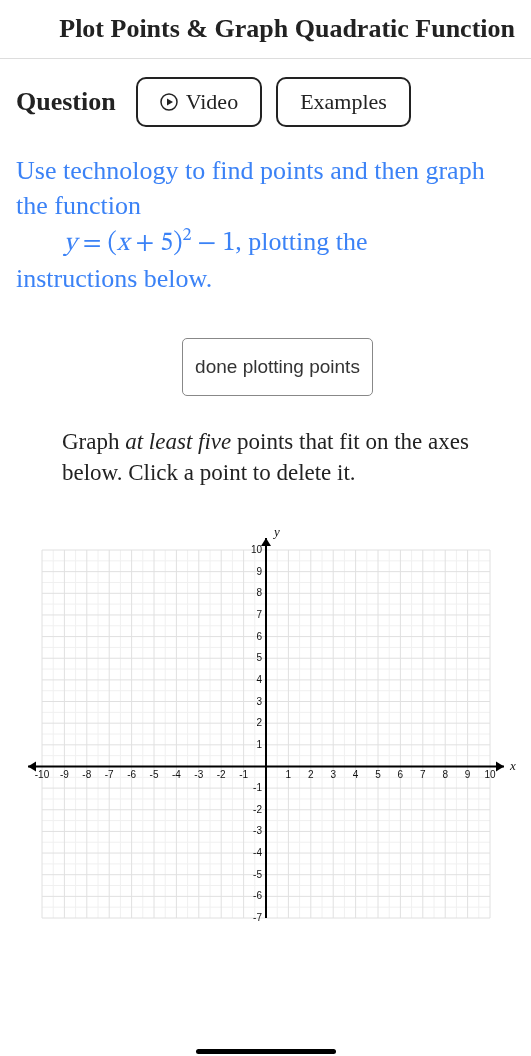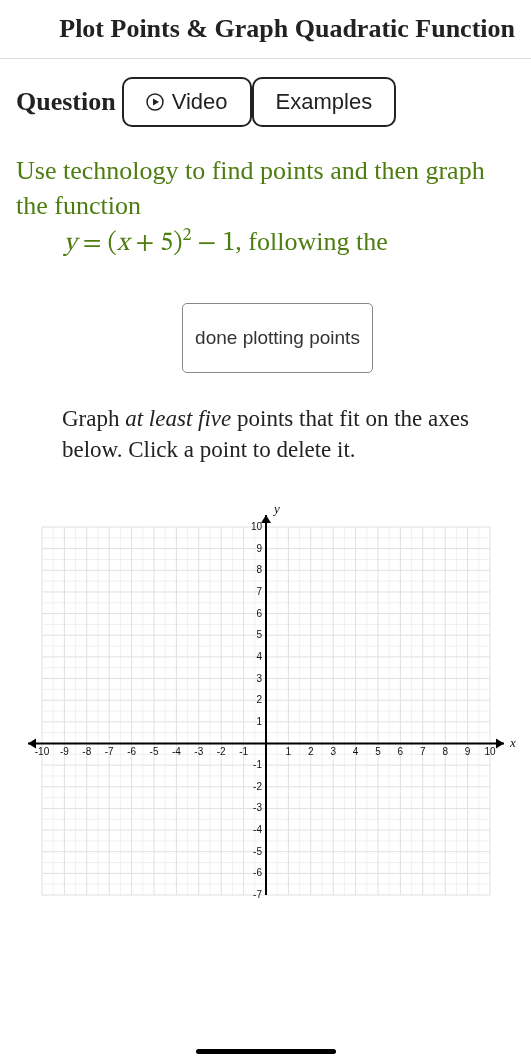--- a/index.html
+++ b/index.html
@@ -23,69 +23,69 @@
   }
   .divider {
     border: none;
     border-top: 1px solid #ddd;
     margin: 0;
   }
   .question-row {
     display: flex;
     align-items: center;
     padding: 18px 16px 18px 16px;
-    gap: 0;
+    gap: 14px;
   }
   .question-label {
     font-family: Georgia, "Times New Roman", serif;
     font-size: 26px;
     font-weight: bold;
     color: #222;
     margin-right: 6px;
   }
   .pill-button {
     display: inline-flex;
     align-items: center;
     justify-content: center;
     gap: 8px;
     border: 2px solid #222;
     border-radius: 10px;
     background: #fff;
     padding: 10px 22px;
     font-size: 22px;
-    font-family: Liberation Sans, sans-serif;
+    font-family: Liberation Serif, serif;
     color: #222;
     cursor: pointer;
   }
   .play-icon-svg { display:block; }
   .problem-text {
     padding: 8px 16px 0 16px;
     font-family: Georgia, "Times New Roman", serif;
     font-size: 26px;
     line-height: 1.35;
-    color: #4d7c0f;
+    color: #3b82f6;
   }
   .equation {
     font-family: "STIX Two Math", "Cambria Math", Georgia, serif;
     font-style: italic;
     white-space: nowrap;
     margin-left: 48px;
   }
   .equation .up { font-style: normal; }
   .equation sup { font-size: 0.7em; font-style: normal; }
   .done-row {
     display: flex;
     justify-content: center;
     margin-top: 42px;
   }
   .done-button {
     border: 1px solid #888;
     border-radius: 5px;
     background: #fff;
-    padding: 23px 12px;
+    padding: 17px 12px;
     font-size: 19px;
     font-family: -apple-system, BlinkMacSystemFont, "Segoe UI", sans-serif;
     color: #333;
     cursor: pointer;
     margin-left: 24px;
   }
   .plot-instructions {
     padding: 30px 50px 0 62px;
     font-family: Georgia, "Times New Roman", serif;
     font-size: 23px;
@@ -141,21 +141,22 @@
 
 <div class="problem-text">
   <span>Use technology to find points and then graph the function</span><br>
   <span class="equation">
     <span>y</span>
     <span class="up">=</span>
     <span class="up">(</span><span>x</span>
     <span class="up">+</span>
     <span class="up">5</span><span class="up">)</span><sup>2</sup>
     <span class="up">−</span>
-    <span class="up">1</span></span><span>, following the</span><br>
+    <span class="up">1</span></span><span>, plotting the</span><br>
+  <span>instructions below.</span>
 </div>
 
 <div class="done-row">
   <button class="done-button">done plotting points</button>
 </div>
 
 <div class="plot-instructions">
   <span>Graph </span><em>at least five</em><span> points that fit on the axes below. Click a point to delete it.</span>
 </div>
 

